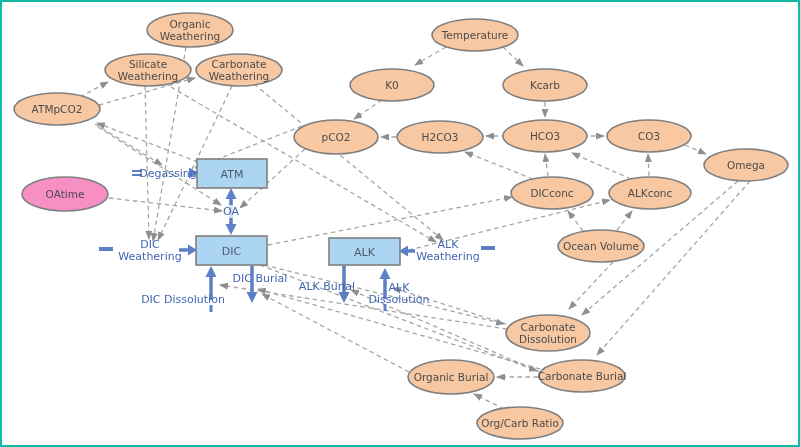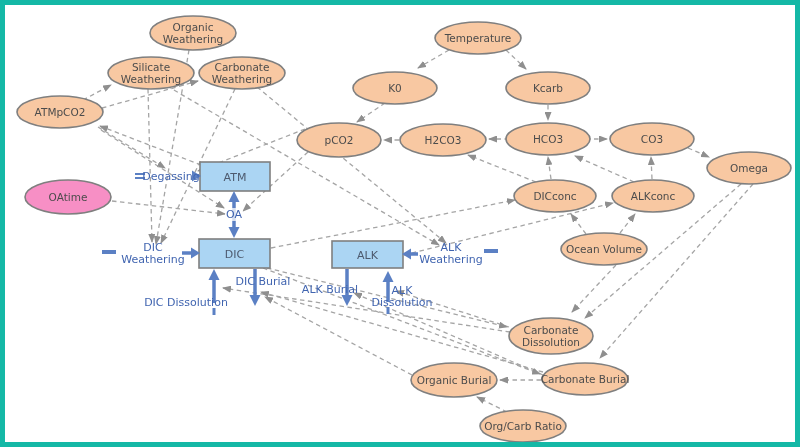--- a/index.html
+++ b/index.html
@@ -1,18 +1,18 @@
 <!DOCTYPE html>
 <html><head>
 <meta charset="utf-8">
 <style>
   html,body{margin:0;padding:0;background:#ffffff;}
   #wrap{position:relative;width:800px;height:447px;background:#ffffff;
         font-family:"DejaVu Sans","Liberation Sans",sans-serif;overflow:hidden;
-        border:5px solid #14b8a6;box-sizing:border-box;}
+        border:2px solid #14b8a6;box-sizing:border-box;}
   svg text{user-select:none;}
 </style>
 </head>
 <body>
 
 <div id="wrap">
   <svg id="diagram" width="800" height="447" viewBox="0 0 800 447" xmlns="http://www.w3.org/2000/svg">
     <defs>
       <marker id="m-arrow" viewBox="0 0 9 7" refX="8" refY="3.5" markerWidth="9" markerHeight="7" markerUnits="userSpaceOnUse" orient="auto">
         <path d="M0,0 L9,3.5 L0,7 z" fill="#8f8f8f"></path>

